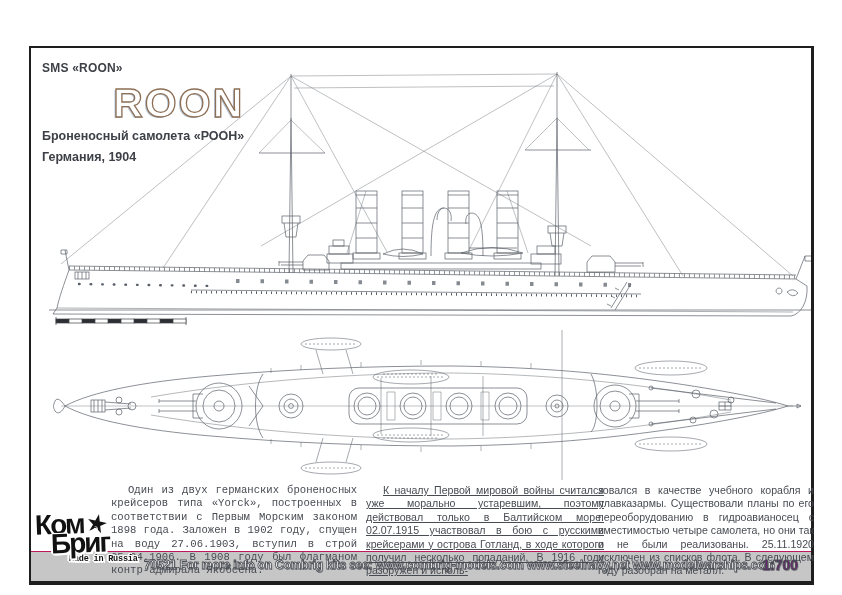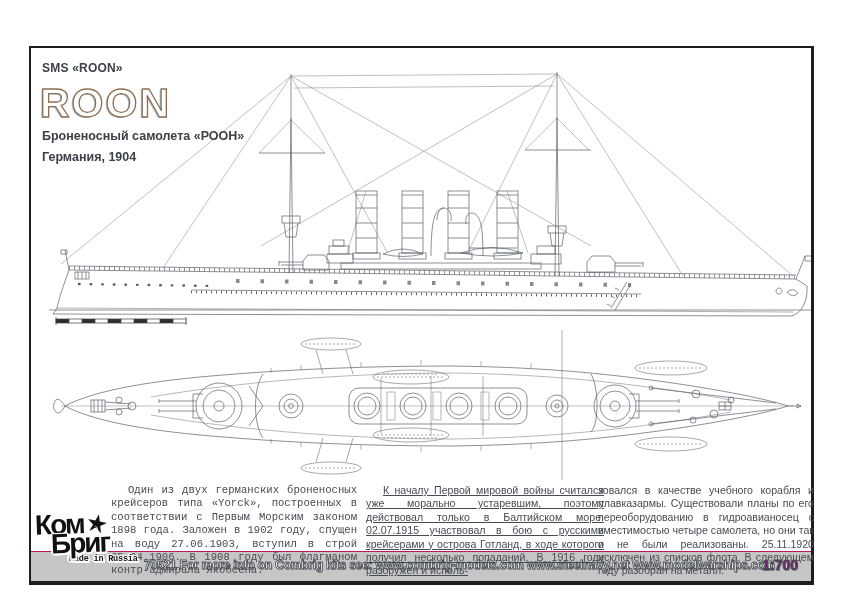--- a/index.html
+++ b/index.html
@@ -6,21 +6,21 @@
   body{width:842px;height:595px;position:relative;font-family:"Liberation Sans",sans-serif;overflow:hidden;}
   .sheet{position:absolute;inset:0;background:#fff;}
   .page{position:absolute;left:29px;top:46px;width:780px;height:533px;background:#fff;
         border:2px solid #1e1e1e;border-right-width:3px;border-bottom-width:4px;}
   svg{position:absolute;}
   
   .header{position:absolute;left:11px;top:13px;z-index:5;color:#3d4147;}
   .h-small{font-size:12px;font-weight:bold;letter-spacing:.2px;margin-bottom:6px;}
   .h-big{font-size:41px;font-weight:900;letter-spacing:2px;line-height:44px;margin:2px 0 4px -2px;
          color:#ffffff;-webkit-text-stroke:1.3px #8d6f55;
-         text-shadow:-1.5px .5px 0 rgba(96,128,164,.45);}
+         text-shadow:-1.5px .5px 0 rgba(96,128,164,.45);text-align:right;}
   .h-ru{font-size:12.5px;font-weight:bold;margin-bottom:7px;}
   
   .desc{position:absolute;top:436px;font-size:10.6px;line-height:13.4px;color:#474b52;
         text-align:justify;z-index:5;}
   .desc.c1{left:80px;width:246px;text-indent:17px;font-family:Liberation Mono, monospace;}
   .desc.c2{left:335px;width:238px;text-indent:17px;text-decoration:underline;}
   .desc.c3{left:567px;width:216px;}
   
   .footer-bar{position:absolute;left:0;right:0;bottom:0;height:29px;background:#c6c6c6;
               border-top:1px solid #be185d;z-index:4;}

